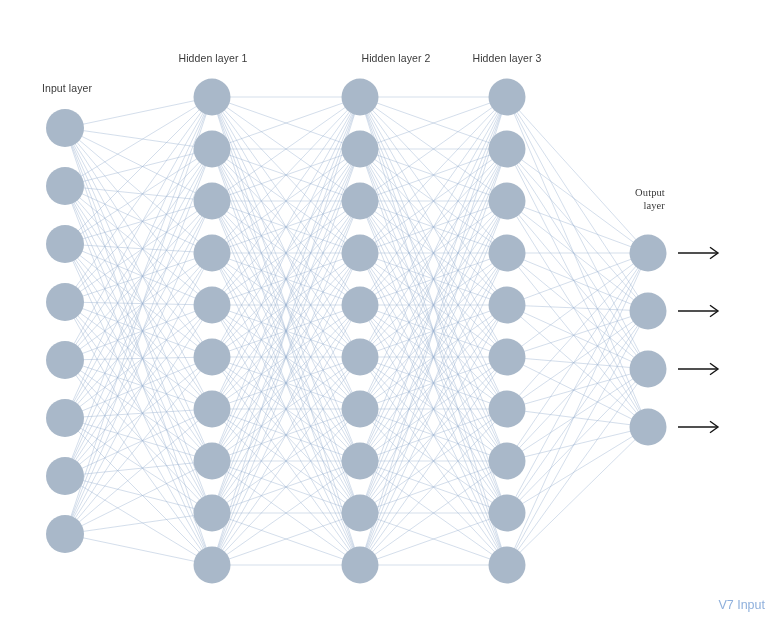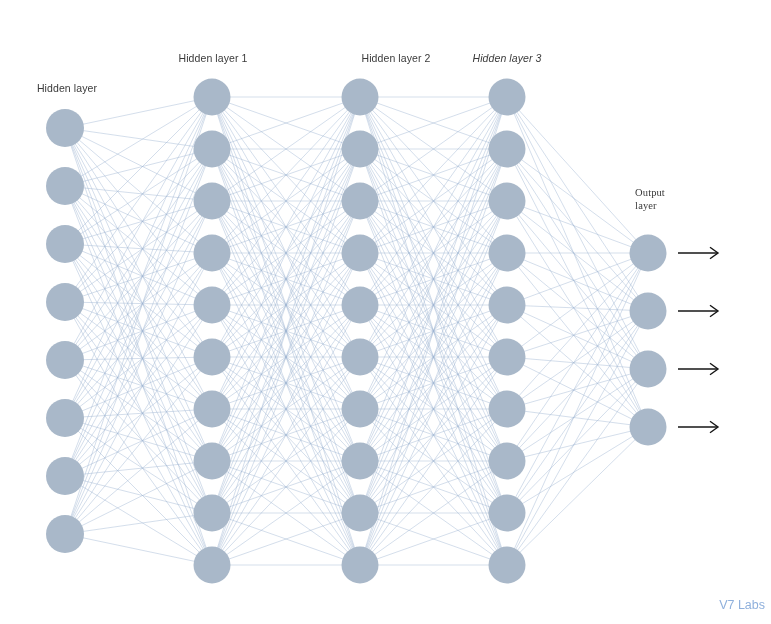--- a/index.html
+++ b/index.html
@@ -20,21 +20,21 @@
     left: 0;
     top: 0;
   }
   .layer-label {
     position: absolute;
     transform: translateX(-50%);
     font-size: 10.5px;
     line-height: 13px;
     color: #3a3a3a;
     white-space: pre-line;
-    text-align: left;
+    text-align: right;
     letter-spacing: 0.1px;
   }
   .watermark {
     position: absolute;
     right: 6px;
     top: 598px;
     font-size: 12.5px;
     color: #8fb0dc;
   }
 </style>
@@ -428,21 +428,21 @@
         <polyline points="710,247.24 718,253 710,258.76" fill="none" stroke="#161616" stroke-width="1.4"></polyline>
         <line x1="678" y1="311" x2="717" y2="311" stroke="#161616" stroke-width="1.4"></line>
         <polyline points="710,305.24 718,311 710,316.76" fill="none" stroke="#161616" stroke-width="1.4"></polyline>
         <line x1="678" y1="369" x2="717" y2="369" stroke="#161616" stroke-width="1.4"></line>
         <polyline points="710,363.24 718,369 710,374.76" fill="none" stroke="#161616" stroke-width="1.4"></polyline>
         <line x1="678" y1="427" x2="717" y2="427" stroke="#161616" stroke-width="1.4"></line>
         <polyline points="710,421.24 718,427 710,432.76" fill="none" stroke="#161616" stroke-width="1.4"></polyline>
       </g>
     </svg>
 
-  <div class="layer-label" style="left: 67px; top: 82px; color: rgb(58, 58, 58);">Hidden layer</div>
+  <div class="layer-label" style="left: 67px; top: 82px; color: rgb(58, 58, 58);">Input layer</div>
   <div class="layer-label" style="left: 213px; top: 52px; color: rgb(58, 58, 58);">Hidden layer 1</div>
   <div class="layer-label" style="left: 360px; top: 52px; color: rgb(58, 58, 58); margin-left: 36px;">Hidden layer 2</div>
-  <div class="layer-label" style="left: 507px; top: 52px; color: rgb(58, 58, 58); font-style: italic;">Hidden layer 3</div>
+  <div class="layer-label" style="left: 507px; top: 52px; color: rgb(58, 58, 58);">Hidden layer 3</div>
   <div class="layer-label" style="left: 650px; top: 186px; color: rgb(58, 58, 58); font-family: Liberation Serif, serif;">Output
 layer</div>
 
-  <div class="watermark" style="color: rgb(143, 176, 220);">V7 Labs</div>
+  <div class="watermark" style="color: rgb(143, 176, 220);">V7 Input</div>
 </div>
 
 </body></html>

